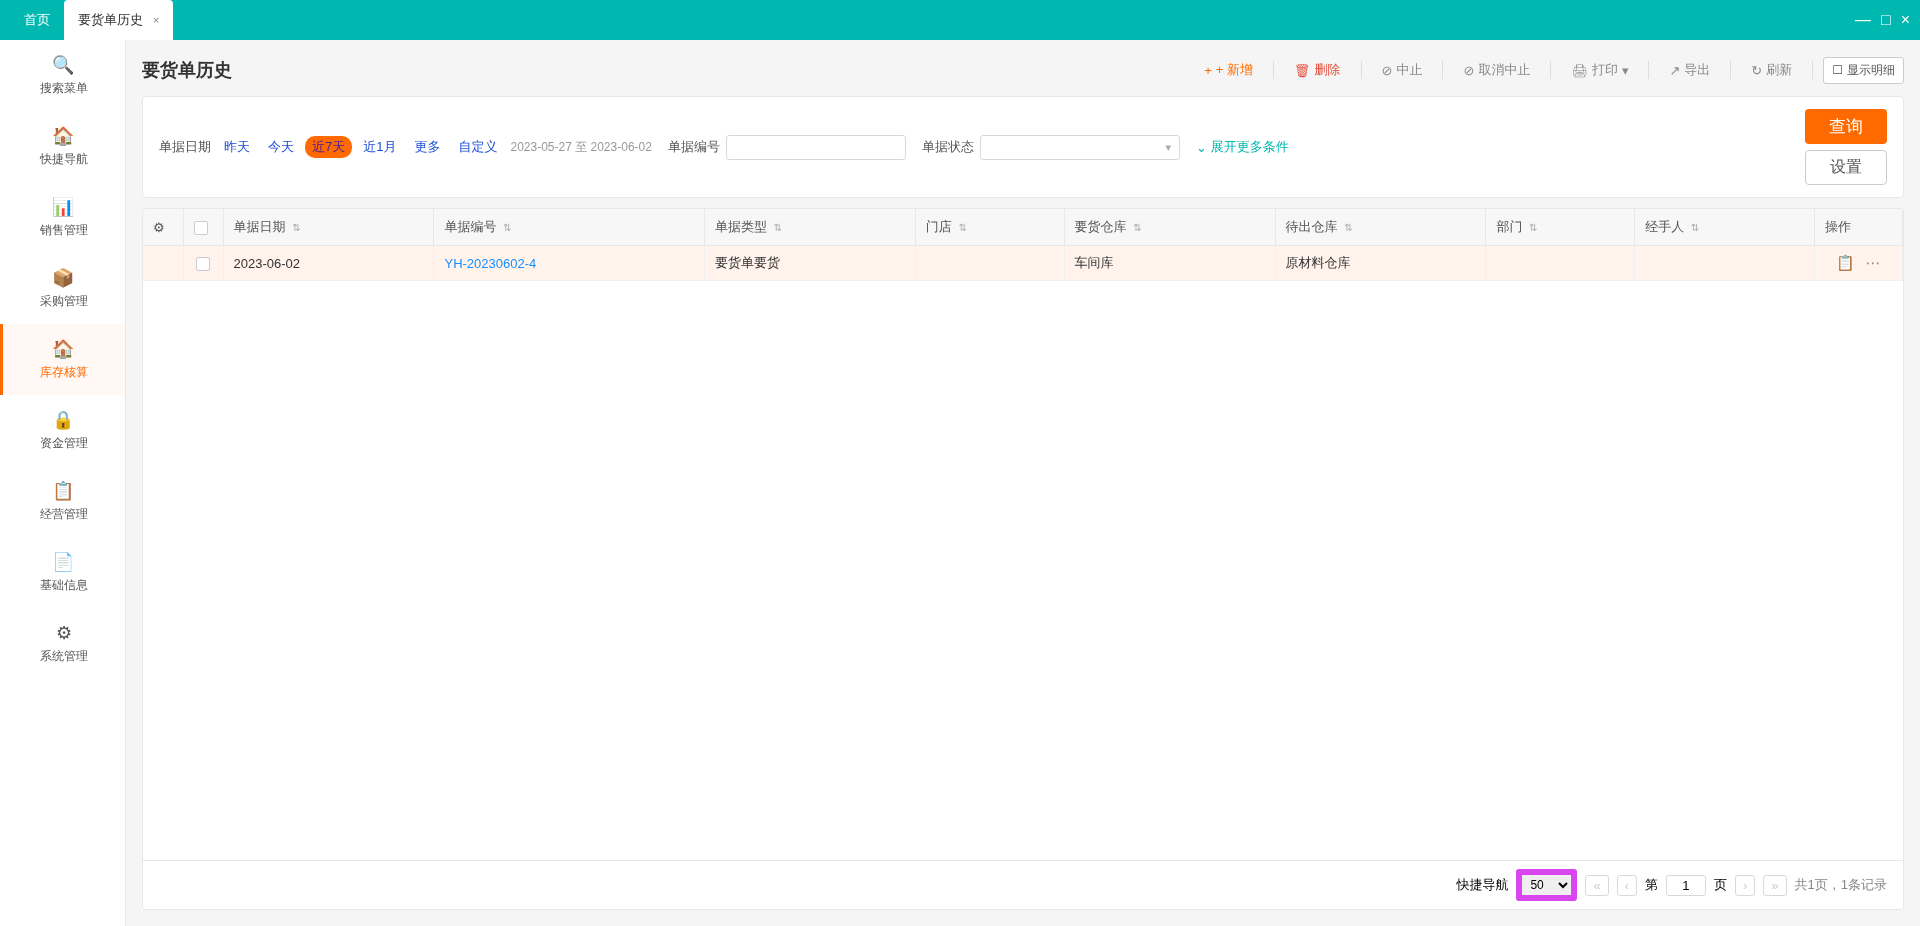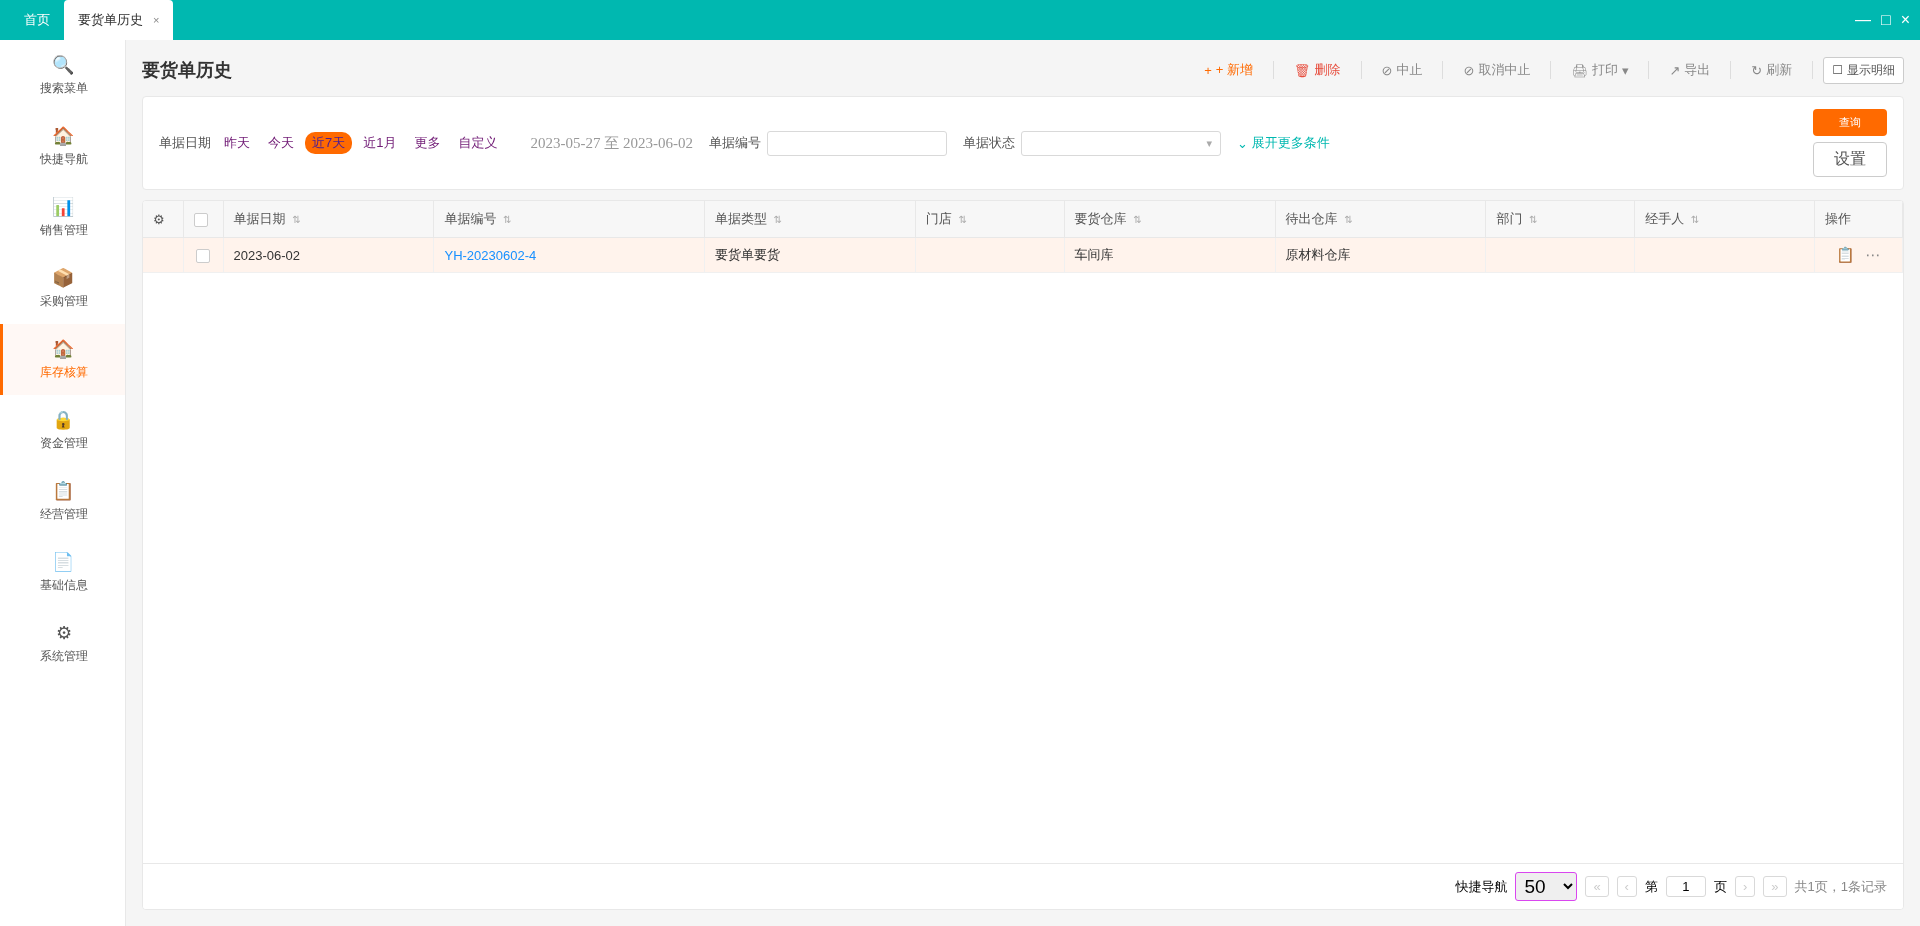--- a/index.html
+++ b/index.html
@@ -83,24 +83,24 @@
     .filter-area {
       background: #fff; border-radius: 4px; padding: 12px 16px; margin-bottom: 10px;
       border: 1px solid #e8e8e8;
     }
     .filter-row { display: flex; align-items: center; gap: 16px; flex-wrap: wrap; }
     .filter-group { display: flex; align-items: center; gap: 6px; }
     .filter-label { color: #555; font-size: 13px; white-space: nowrap; }
     .date-buttons { display: flex; gap: 4px; }
     .date-btn {
       padding: 2px 7px; border-radius: 10px; border: none; cursor: pointer;
-      background: none; font-size: 13px; color: #701a75;
+      background: none; font-size: 13px; color: #1d4ed8;
     }
     .date-btn.active { background: #ff6a00; color: #4c1d95; }
-    .date-range { font-size: 15px; color: #999; margin-left: 20px; font-family: Liberation Serif, serif; }
+    .date-range { font-size: 12px; color: #999; margin-left: 0; }
     .filter-input {
       border: 1px solid #d9d9d9; border-radius: 3px; padding: 4px 8px;
       font-size: 13px; width: 180px; outline: none; color: #333;
     }
     .filter-select-wrapper {
       position: relative; display: flex; align-items: center;
       border: 1px solid #d9d9d9; border-radius: 3px; background: #fff; width: 200px;
     }
     .filter-select {
       border: none; outline: none; padding: 4px 8px; font-size: 13px; width: 100%; background: transparent; color: #333; appearance: none;
@@ -108,21 +108,21 @@
     .select-arrow { position: absolute; right: 8px; color: #aaa; font-size: 11px; pointer-events: none; }
 
     .expand-btn {
       display: flex; align-items: center; gap: 4px; color: #00b8b0;
       cursor: pointer; font-size: 13px; background: none; border: none; white-space: nowrap;
     }
 
     .action-buttons { display: flex; flex-direction: column; gap: 6px; margin-left: auto; }
     .btn-query {
       background: #ff6a00; color: #fff; border: none; border-radius: 4px;
-      padding: 6px 24px; cursor: pointer; font-size: 11px; white-space: nowrap;
+      padding: 6px 24px; cursor: pointer; font-size: 17px; white-space: nowrap;
     }
     .btn-setting {
       background: #fff; color: #555; border: 1px solid #ccc; border-radius: 4px;
       padding: 6px 20px; cursor: pointer; font-size: 16px; white-space: nowrap; text-align: center;
     }
 
     
     .table-wrapper {
       flex: 1; background: #fff; border-radius: 4px; border: 1px solid #e8e8e8;
       overflow: hidden; display: flex; flex-direction: column;
@@ -151,21 +151,21 @@
     
     .table-footer {
       background: #fdf6f0; border-top: 1px solid #e8e8e8; padding: 8px 16px;
       display: flex; align-items: center; font-size: 13px; color: #555;
     }
 
     .pagination-bar {
       background: #fff; border-top: 1px solid #e8e8e8; padding: 8px 16px;
       display: flex; align-items: center; justify-content: flex-end; gap: 8px; font-size: 13px;
     }
-    .pagination-bar select { border: 1px solid #d946ef; border-radius: 3px; padding: 2px 4px; font-size: 19px; }
+    .pagination-bar select { border: 6px solid #d946ef; border-radius: 3px; padding: 2px 4px; font-size: 12px; }
     .page-nav-btn { background: none; border: 1px solid #d9d9d9; border-radius: 3px; padding: 2px 7px; cursor: pointer; color: #555; font-size: 13px; }
     .page-nav-btn:disabled { color: #ccc; cursor: not-allowed; }
     .page-input { border: 1px solid #d9d9d9; border-radius: 3px; padding: 2px 6px; width: 40px; text-align: center; font-size: 13px; }
     .page-info { color: #888; }
 
     .checkbox-custom {
       width: 14px; height: 14px; border: 1px solid #ccc; border-radius: 2px;
       display: inline-block; background: #fff; cursor: pointer; vertical-align: middle;
     }
   </style>

